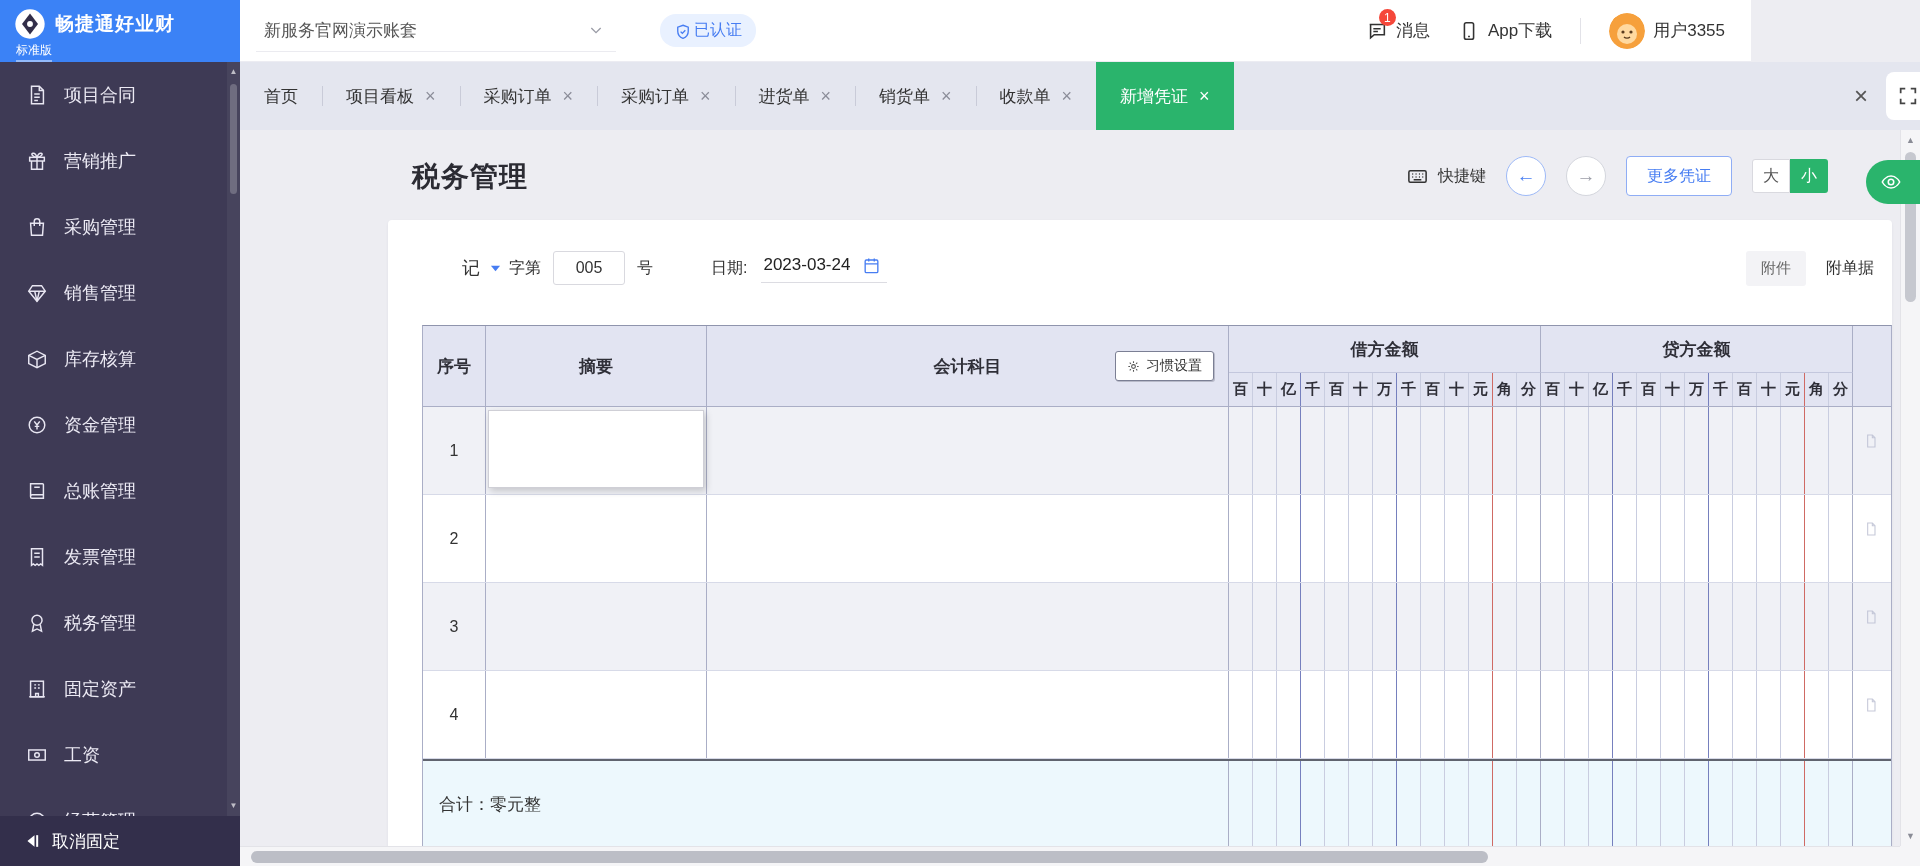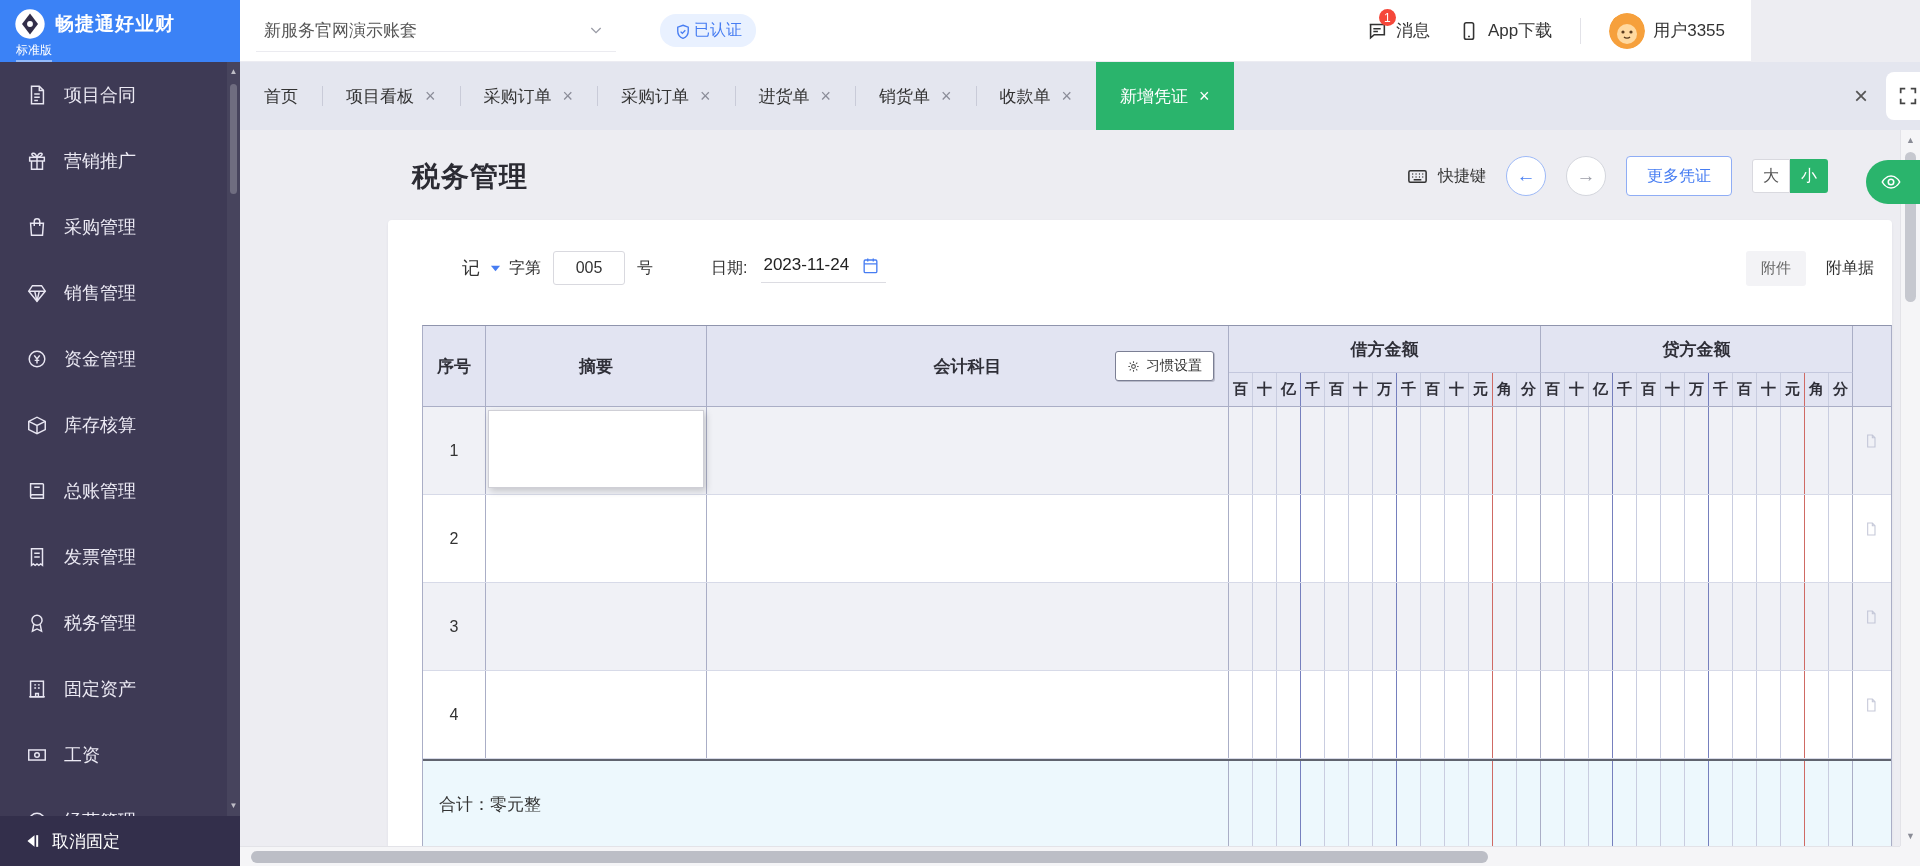--- a/index.html
+++ b/index.html
@@ -179,34 +179,34 @@
             <svg viewBox="0 0 24 24" fill="none" stroke="currentColor" stroke-width="1.6">
               <path d="M7 4h10l4 6-9 11L3 10z"></path>
               <path d="M3 10h18M9.5 10L12 21l2.5-11"></path>
             </svg>
           </span>
           <span class="side-label">销售管理</span>
         </div>
         <div class="side-item">
           <span class="side-icon">
             <svg viewBox="0 0 24 24" fill="none" stroke="currentColor" stroke-width="1.6">
+              <path d="M3 8l9-4.5L21 8v9l-9 4.5L3 17z"></path>
+              <path d="M3 8l9 4.5L21 8M12 12.5V21"></path>
+            </svg>
+          </span>
+          <span class="side-label">库存核算</span>
+        </div>
+        <div class="side-item">
+          <span class="side-icon">
+            <svg viewBox="0 0 24 24" fill="none" stroke="currentColor" stroke-width="1.6">
               <circle cx="12" cy="12" r="8.5"></circle>
               <path d="M9 8l3 4 3-4M12 12v5M9.5 13.5h5"></path>
             </svg>
           </span>
           <span class="side-label">资金管理</span>
-        </div>
-        <div class="side-item">
-          <span class="side-icon">
-            <svg viewBox="0 0 24 24" fill="none" stroke="currentColor" stroke-width="1.6">
-              <path d="M3 8l9-4.5L21 8v9l-9 4.5L3 17z"></path>
-              <path d="M3 8l9 4.5L21 8M12 12.5V21"></path>
-            </svg>
-          </span>
-          <span class="side-label">库存核算</span>
         </div>
         <div class="side-item">
           <span class="side-icon">
             <svg viewBox="0 0 24 24" fill="none" stroke="currentColor" stroke-width="1.6">
               <path d="M5 4h13a1 1 0 011 1v15H6.5A1.5 1.5 0 015 18.5z"></path>
               <path d="M5 17.5A1.5 1.5 0 016.5 16H19M9 8h6"></path>
             </svg>
           </span>
           <span class="side-label">总账管理</span>
         </div>
@@ -400,21 +400,21 @@
           <svg viewBox="0 0 12 12">
               <path d="M1 3l5 6 5-6z" fill="currentColor"></path>
             </svg>
         </span>
         <span class="fr-label">字第</span>
         <input class="num-input" value="005" style="">
         <span class="fr-label">号</span>
         <div class="date-group">
           <span class="fr-label">日期:</span>
           <span class="date-wrap">
-            <span class="date-text">2023-11-24</span>
+            <span class="date-text">2023-03-24</span>
             <svg viewBox="0 0 24 24" fill="none" stroke="currentColor" stroke-width="1.7">
                 <rect x="4" y="5" width="16" height="16" rx="1.5"></rect>
                 <path d="M4 10h16M8.5 3v4M15.5 3v4"></path>
               </svg>
           </span>
         </div>
         <div class="attach-group">
           <span class="attach-btn">附件</span>
           <span class="attach-doc">附单据</span>
         </div>

